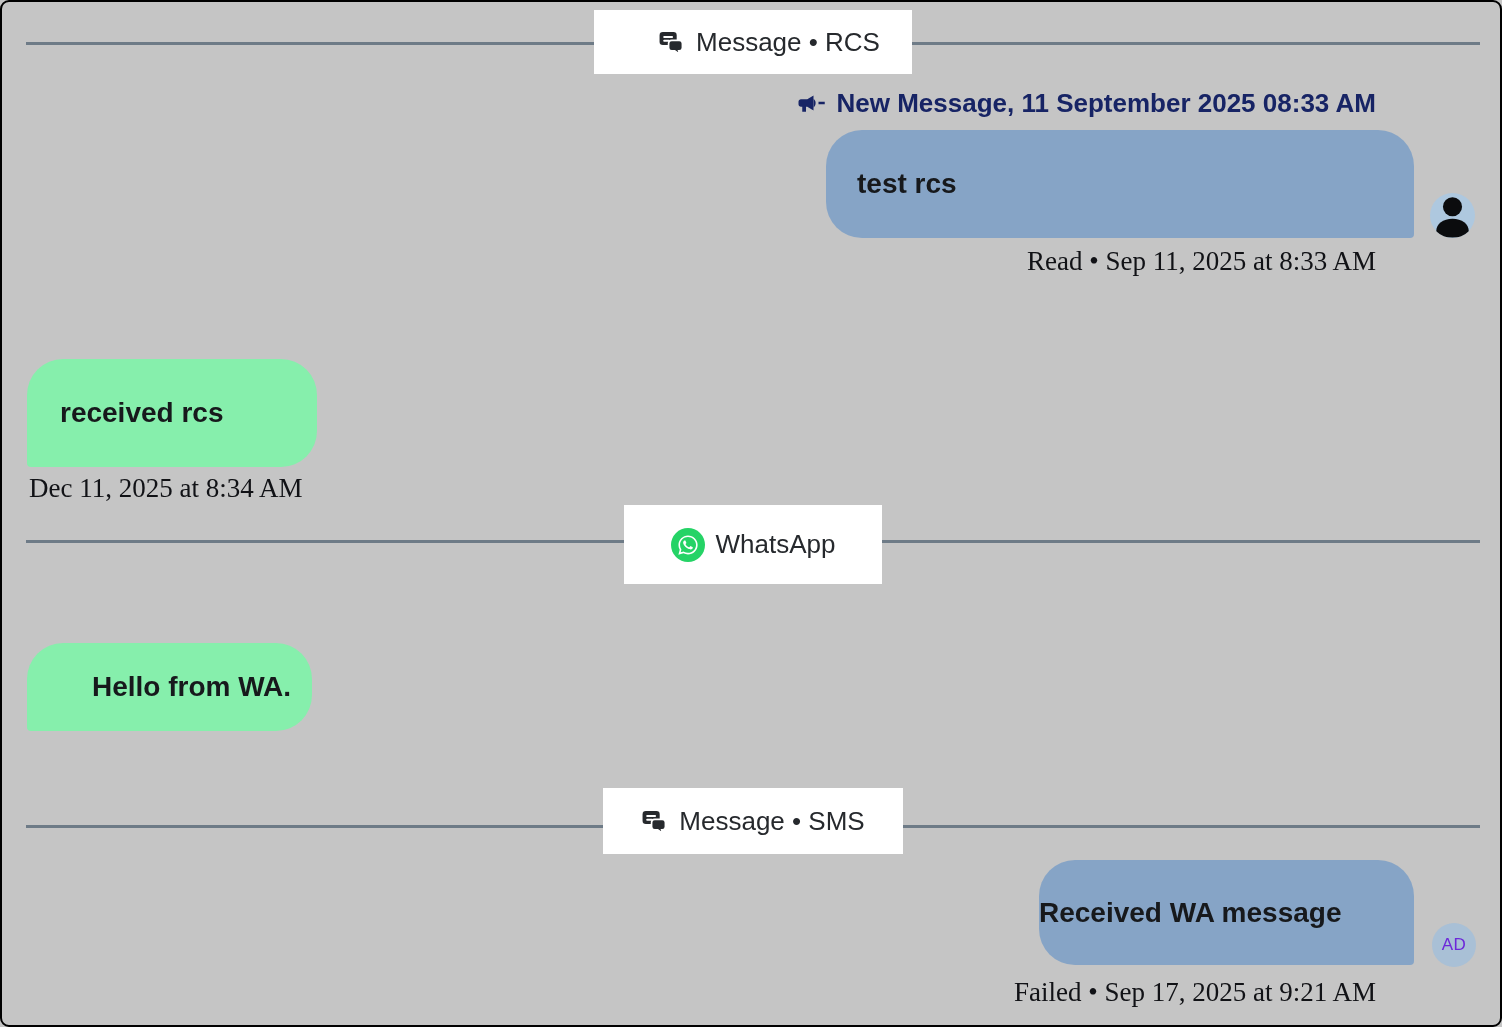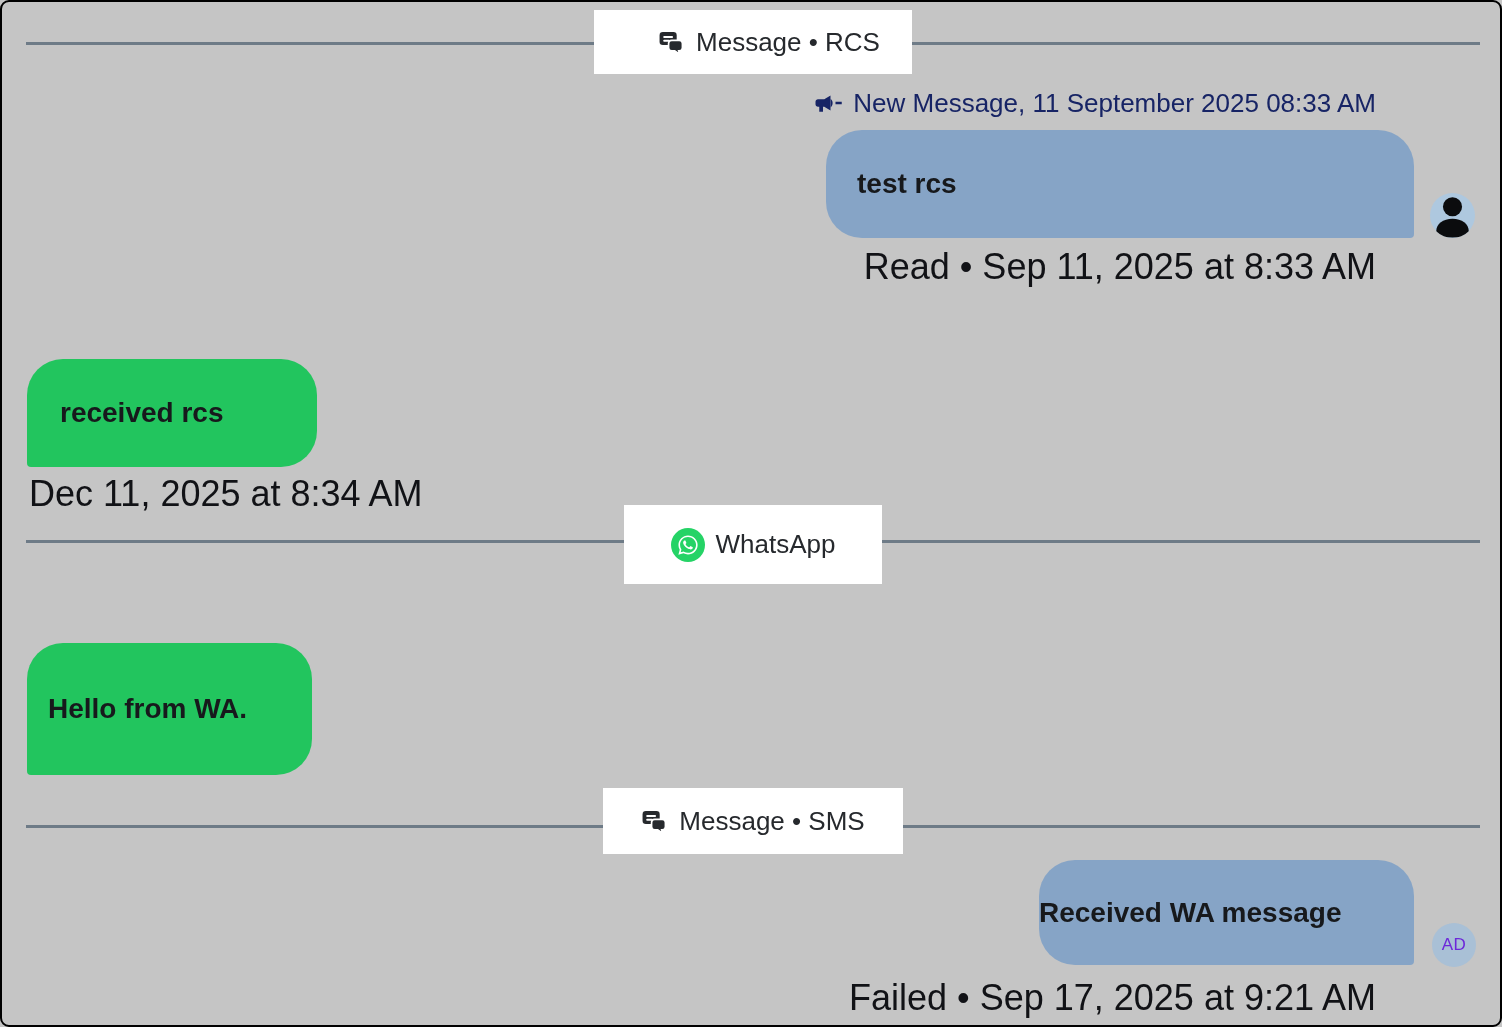--- a/index.html
+++ b/index.html
@@ -34,38 +34,38 @@
   .wa-badge{
     width:34px;height:34px;border-radius:50%;
     background:#25d366;
     display:flex;align-items:center;justify-content:center;flex:0 0 auto;
   }
 
   
   .session-header{
     position:absolute;top:85px;right:124px;height:32px;
     display:flex;align-items:center;gap:10px;
-    font-size:26px;font-weight:400;color:#172465;white-space:nowrap;
+    font-size:26px;font-weight:700;color:#172465;white-space:nowrap;
   }
 
   
   .bubble{
     position:absolute;box-sizing:border-box;
     display:flex;align-items:center;
     font-size:28px;color:#17191c;white-space:nowrap;font-weight:bold;
   }
   .bubble-out{background:#86a4c6;border-radius:36px 36px 4px 36px;}
-  .bubble-in{background:#22c55e;border-radius:36px 36px 36px 4px;}
+  .bubble-in{background:#86efac;border-radius:36px 36px 36px 4px;}
   #bubble-1{top:128px;left:824px;width:588px;height:108px;padding-left:31px;}
   #bubble-2{top:357px;left:25px;width:290px;height:108px;padding-left:33px;}
-  #bubble-3{top:641px;left:25px;width:285px;height:132px;padding-left:21px;}
+  #bubble-3{top:641px;left:25px;width:285px;height:88px;padding-left:44px;justify-content:center;}
   #bubble-4{top:858px;left:1037px;width:375px;height:105px;}
 
   
-  .meta{position:absolute;font-size:36px;color:#111216;white-space:nowrap;}
+  .meta{position:absolute;font-size:27px;color:#111216;white-space:nowrap;font-family:Liberation Serif, serif;}
   #status-1{top:244px;right:124px;}
   #ts-1{top:471px;left:27px;}
   #ts-2{top:756px;left:27px;}
   #status-2{top:975px;right:124px;}
 
   
   .avatar{
     position:absolute;border-radius:50%;overflow:hidden;
     display:flex;align-items:flex-end;justify-content:center;
   }

